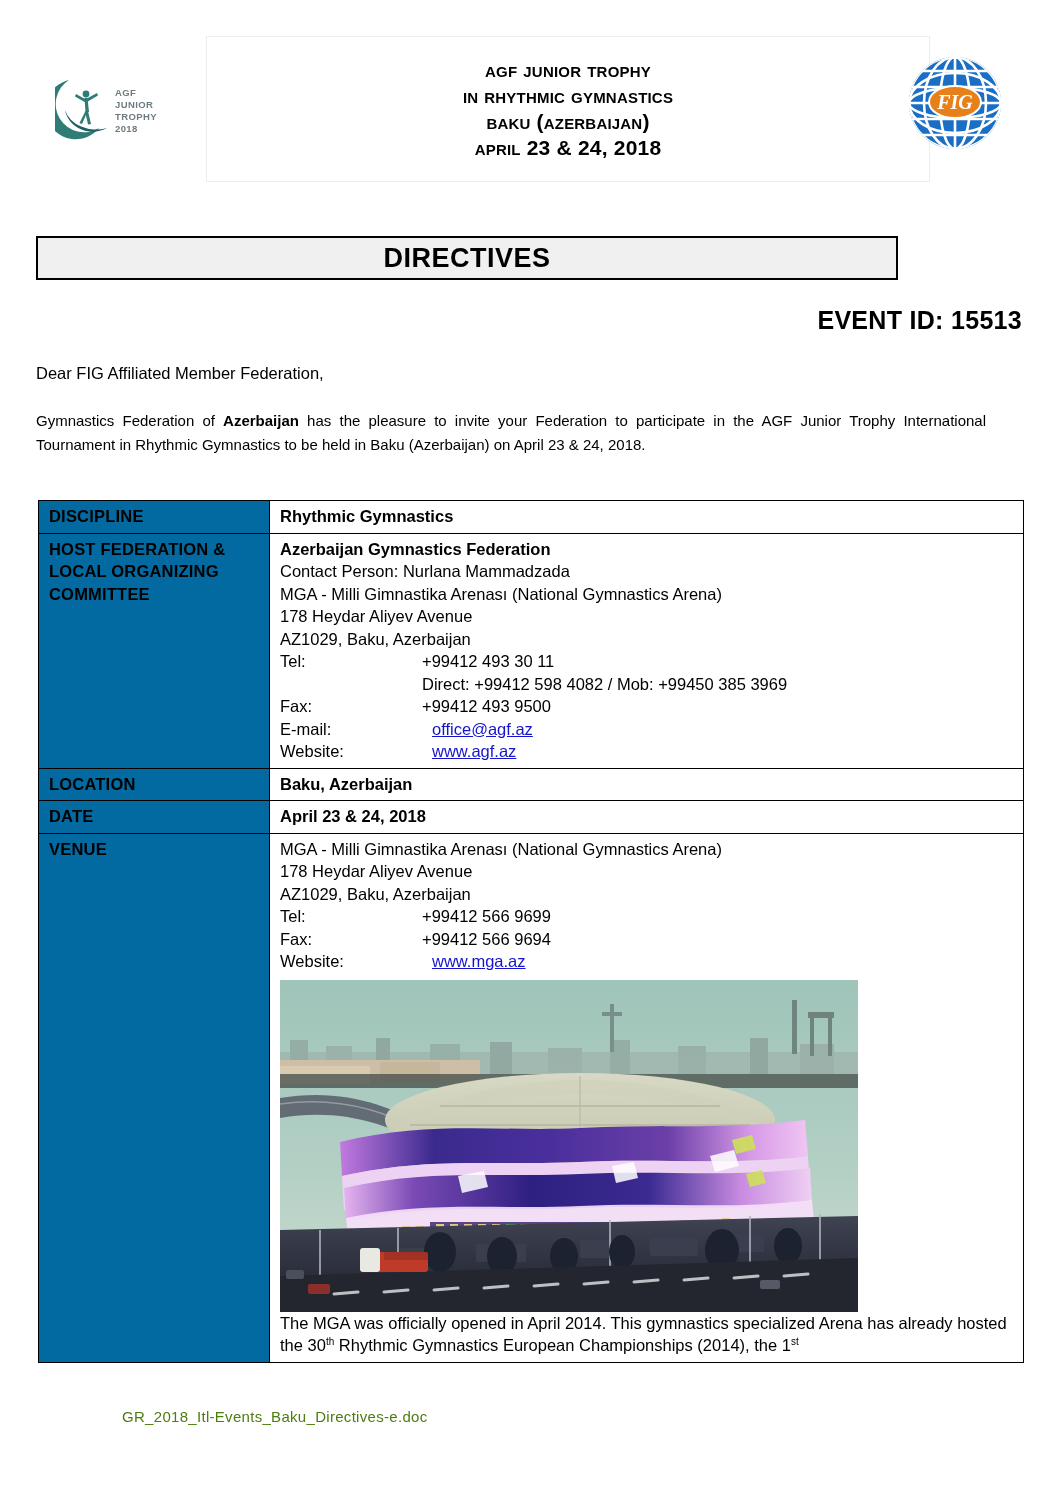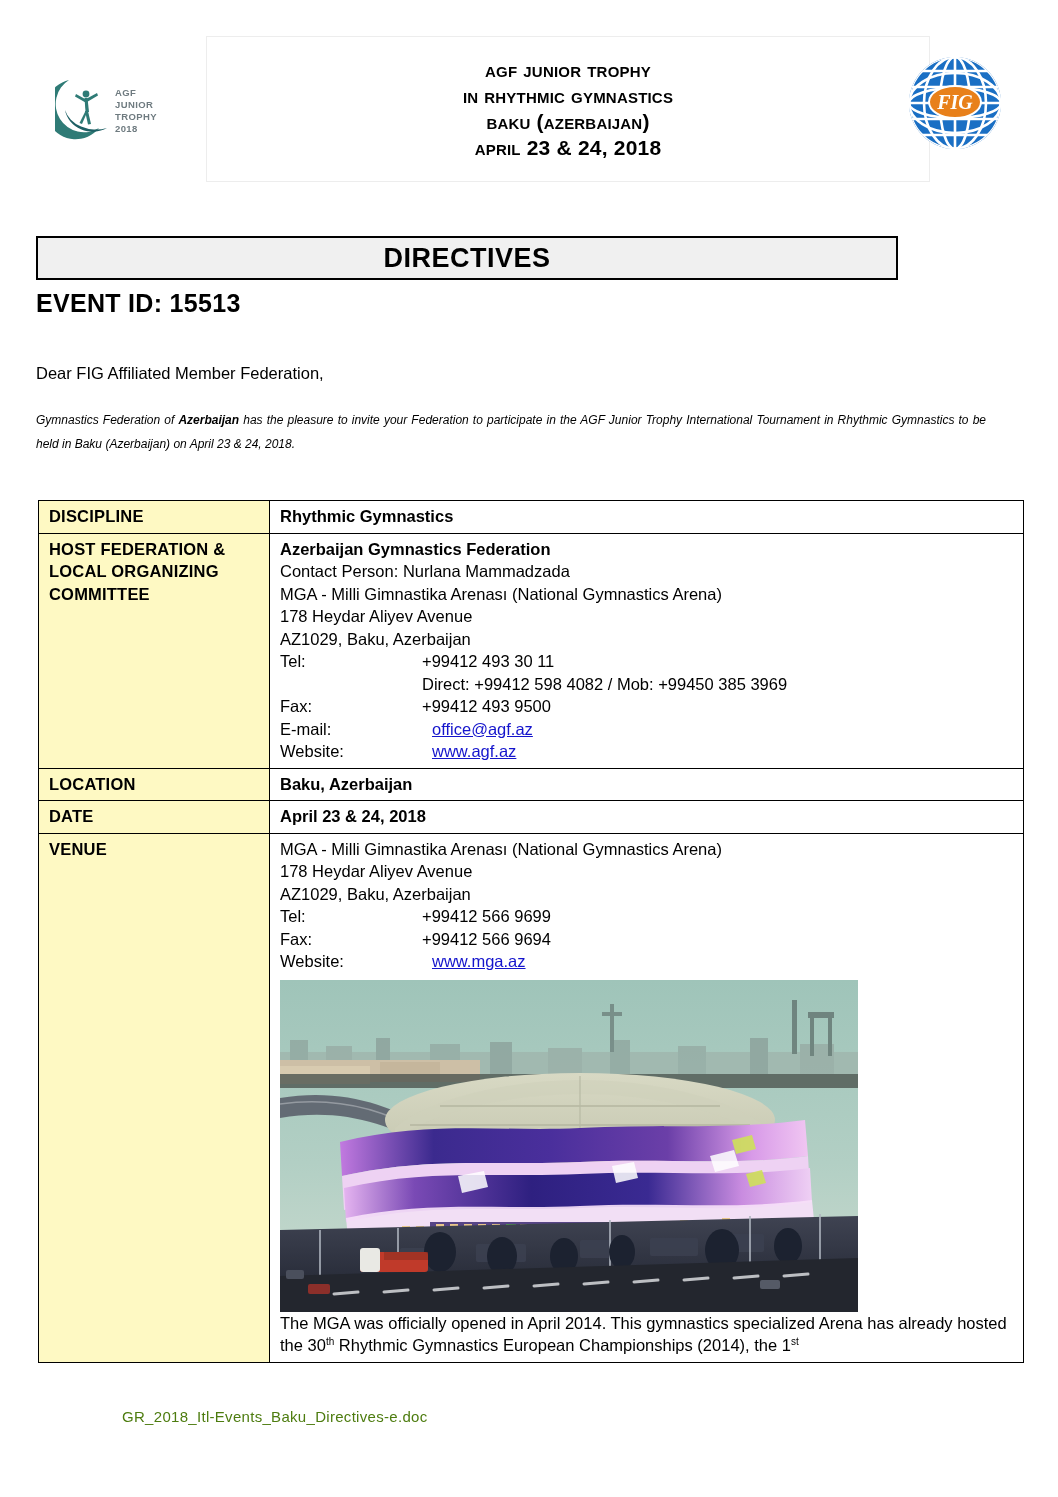--- a/index.html
+++ b/index.html
@@ -75,63 +75,63 @@
     justify-content: center;
   }
   .directives-text {
     font-size: 27px;
     font-weight: bold;
     letter-spacing: 0.5px;
   }
 
   .event-id {
     position: absolute;
-    left: 36px; top: 289px;
+    left: 36px; top: 306px;
     width: 986px;
+    text-align: right;
     font-size: 25px;
     font-weight: bold;
     letter-spacing: 0.3px;
   }
 
   
   .salutation {
     position: absolute;
     left: 36px; top: 362px;
     font-size: 16.5px;
     line-height: 22px;
   }
   .intro {
     position: absolute;
     left: 36px; top: 409px;
     width: 950px;
-    font-size: 12px;
+    font-size: 15px;
     line-height: 23.5px;
     text-align: justify;
-    font-style: italic;
   }
   .intro b { font-weight: bold; }
 
   
   .main-table {
     position: absolute;
     left: 38px; top: 500px;
     width: 986px;
     border-collapse: collapse;
     table-layout: fixed;
   }
   .main-table td {
     border: 1px solid #000000;
     vertical-align: top;
     padding: 4px 8px 5px 10px;
     font-size: 16.5px;
     line-height: 22.5px;
   }
   .main-table td.label {
     width: 212px;
-    background: #fef9c3;
+    background: #0369a1;
     font-weight: bold;
     letter-spacing: 0.2px;
   }
   .main-table td.value {
     background: #ffffff;
   }
   .main-table td.value .bold { font-weight: bold; }
 
   .kv { display: block; white-space: nowrap; }
   .kv .k {

